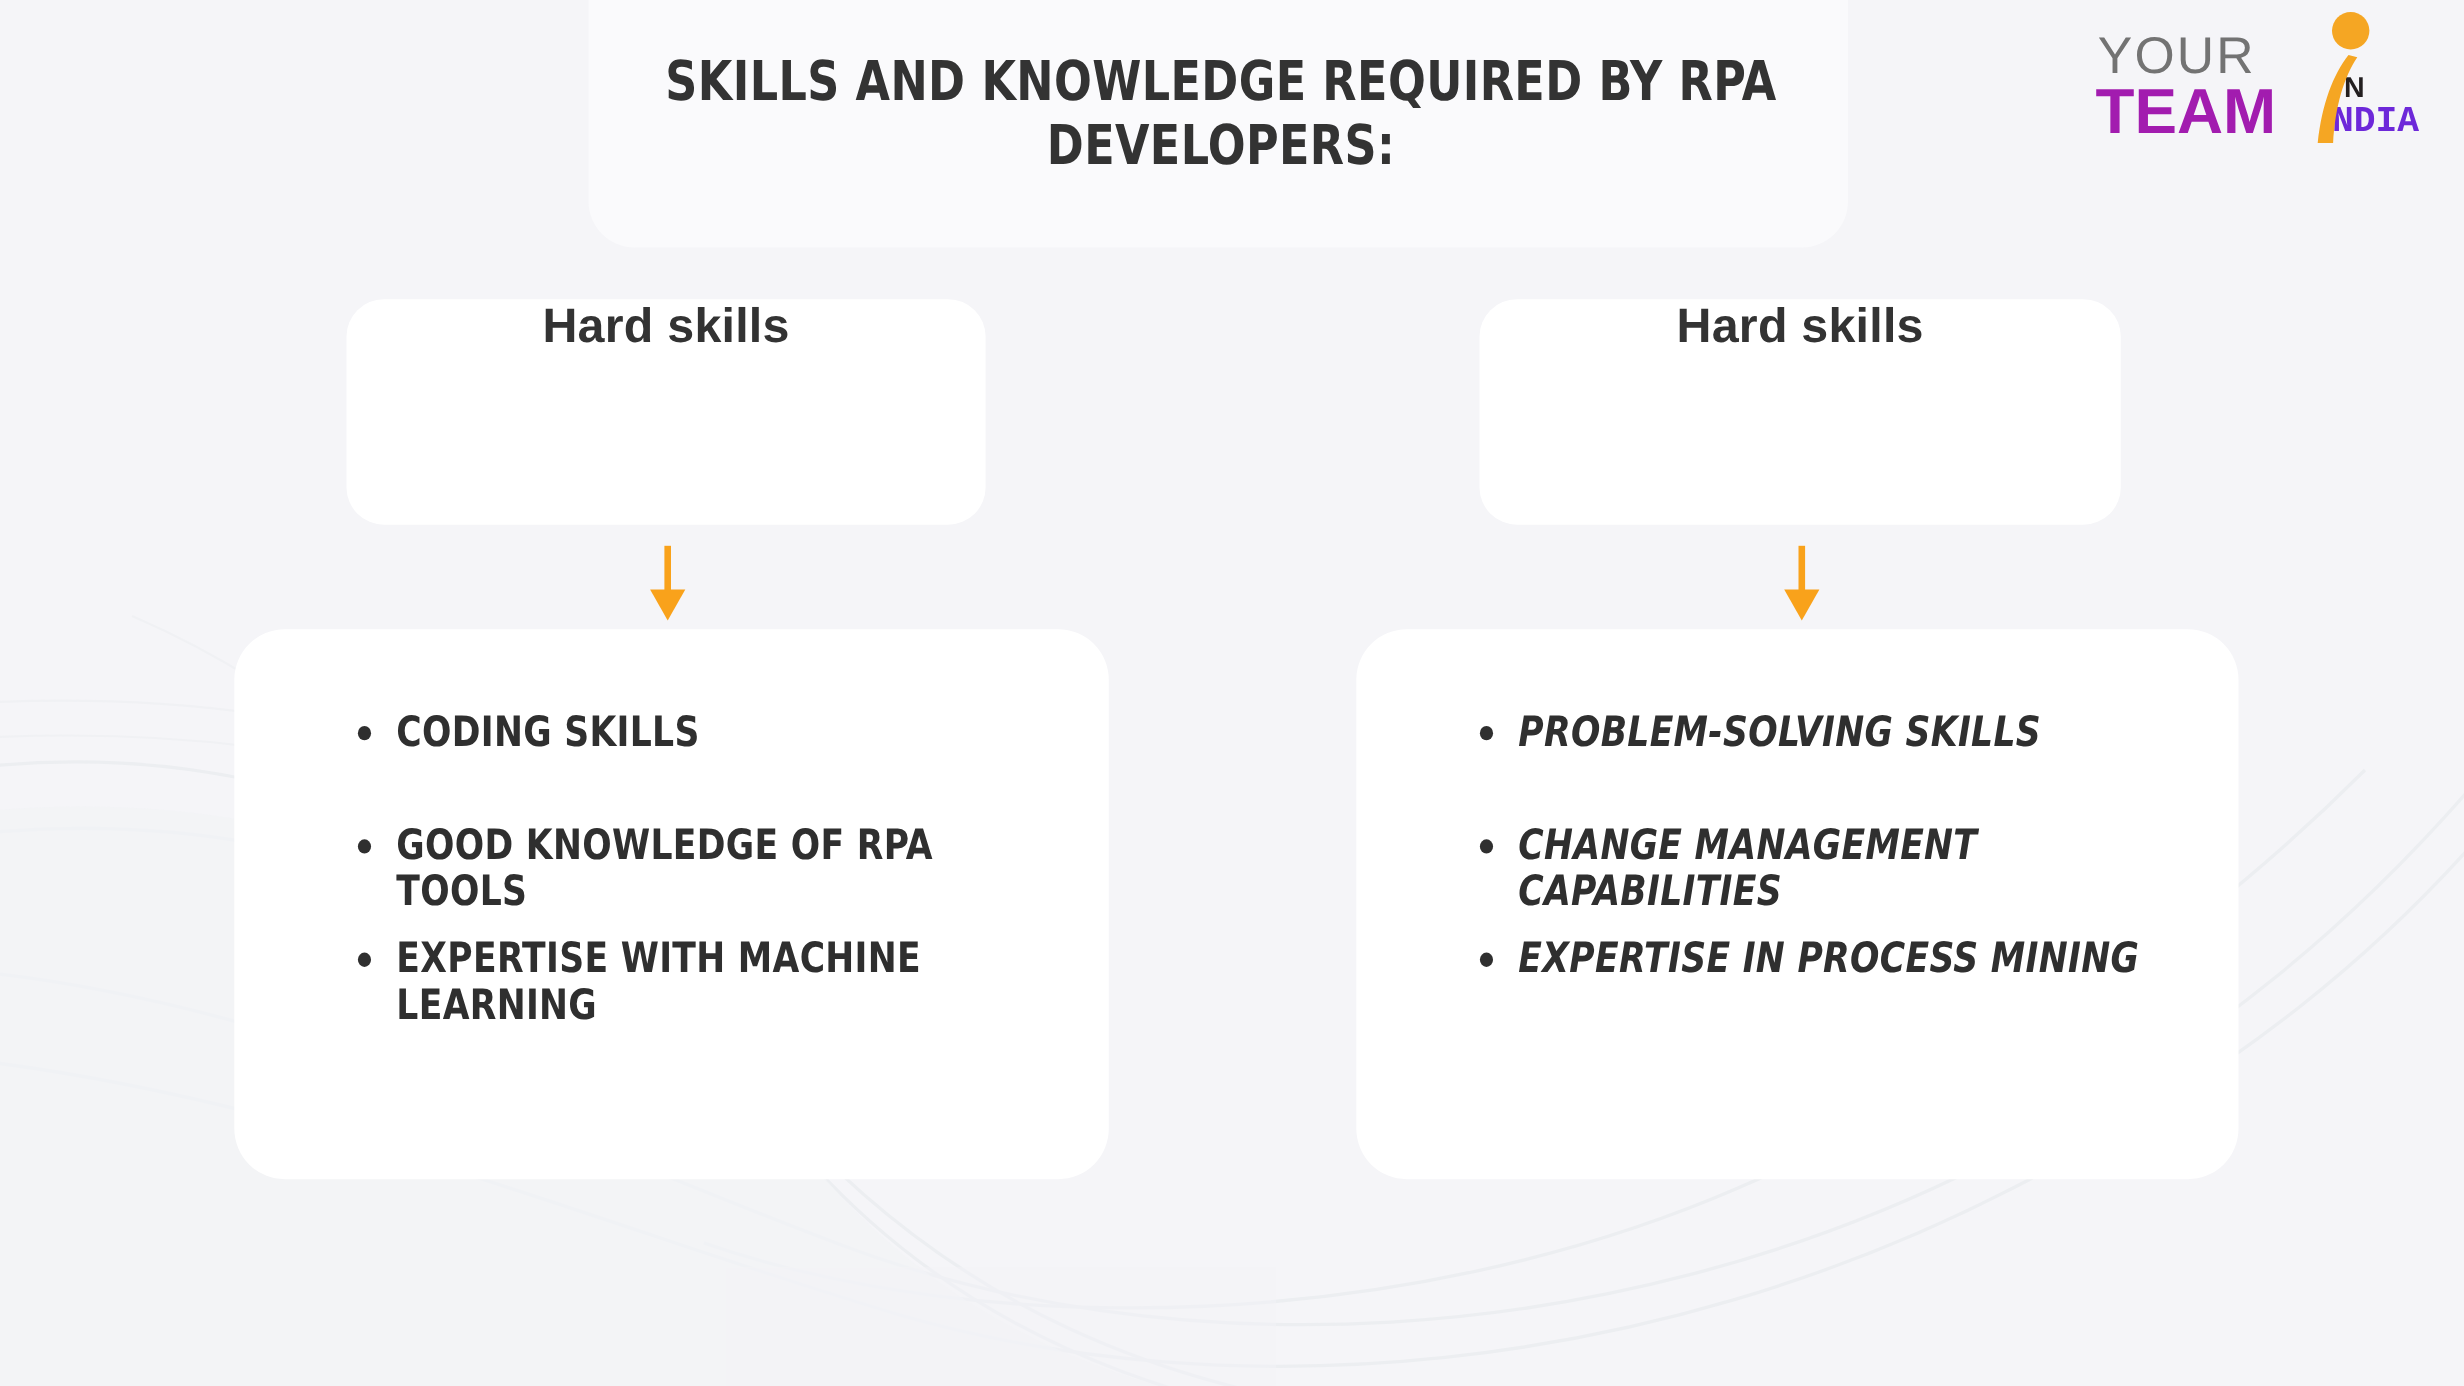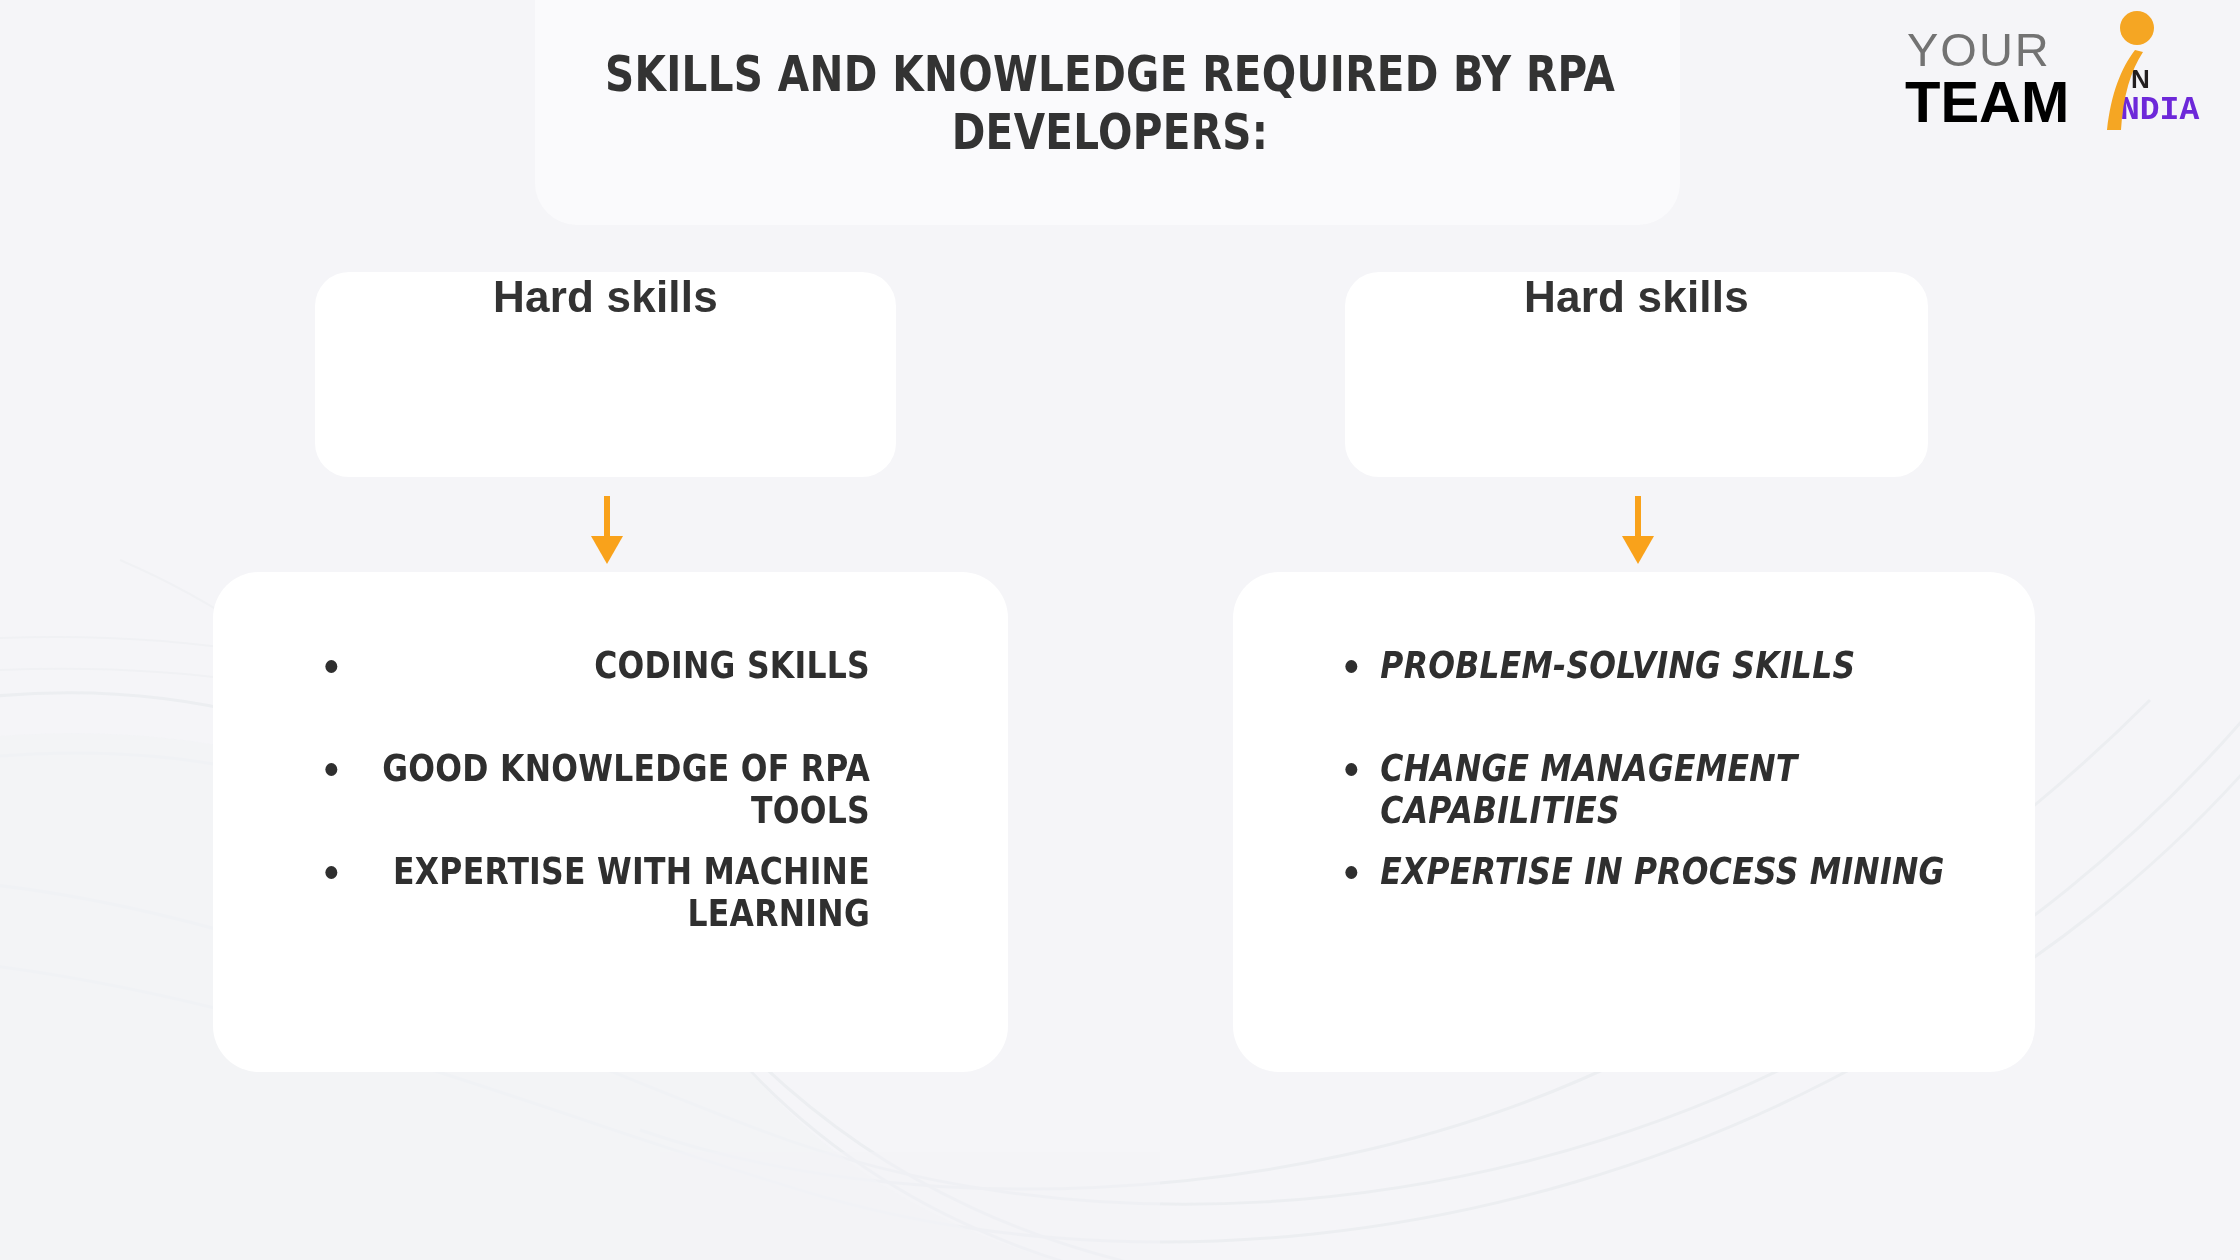--- a/index.html
+++ b/index.html
@@ -54,21 +54,21 @@
   }
   .logo-your {
     position:absolute; left:12px; top:16px;
     font-size:47px; font-weight:400; letter-spacing:2px;
     color:#737373;
     font-family:"Liberation Sans", sans-serif;
   }
   .logo-team {
     position:absolute; left:10px; top:62px;
     font-size:58px; font-weight:700; letter-spacing:0px;
-    color:#000000;
+    color:#a21caf;
     font-family:"Liberation Sans", sans-serif;
   }
   .logo-in {
     position:absolute; left:236px; top:58px;
     font-size:26px; font-weight:700; color:#231f20;
     font-family:"Liberation Sans", sans-serif;
   }
   .logo-ndia {
     position:absolute; left:225px; top:86px;
     font-size:33px; font-weight:700; color:#6d28d9;
@@ -124,21 +124,21 @@
     background:#2f2f2f;
   }
 
   
   .head-left  { left:315px;  top:272px; width:581px; }
   .head-right { left:1345px; top:272px; width:583px; }
 
   .arrow-left  { left:583px;  top:496px; }
   .arrow-right { left:1614px; top:496px; }
 
-  .card-left  { left:213px;  top:572px; width:795px; height:500px;text-align:right; }
+  .card-left  { left:213px;  top:572px; width:795px; height:500px; }
   .card-right { left:1233px; top:572px; width:802px; height:500px;font-style:italic; }
 
   .list-left  { position:absolute; left:105px; top:72px; width:600px; }
   .list-right { position:absolute; left:105px; top:72px; width:660px; }
 
   .list-left  .bullet-item:nth-child(1) { margin-bottom:60px; }
   .list-left  .bullet-item:nth-child(2) { margin-bottom:18px; }
   .list-right .bullet-item:nth-child(1) { margin-bottom:60px; }
   .list-right .bullet-item:nth-child(2) { margin-bottom:18px; }
 </style>

